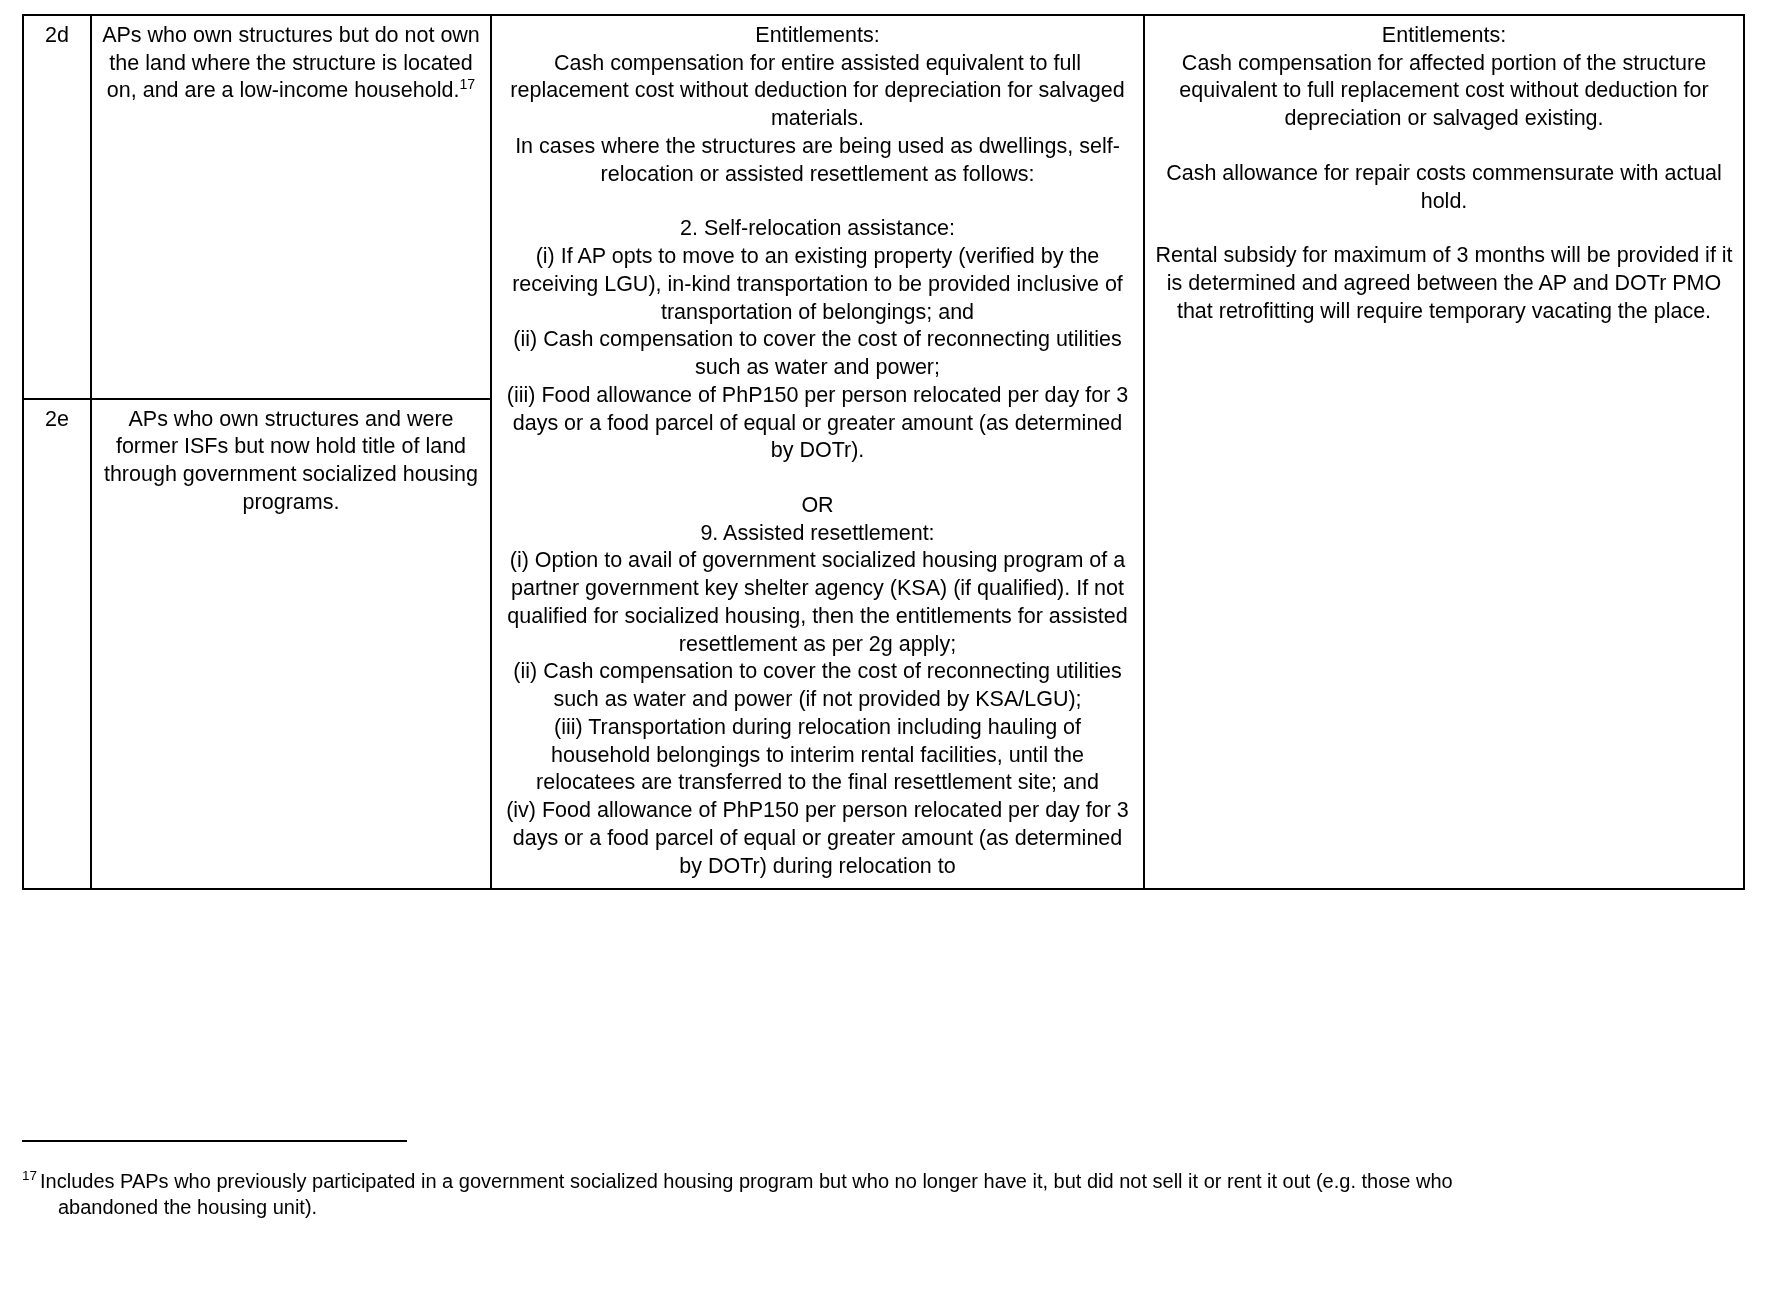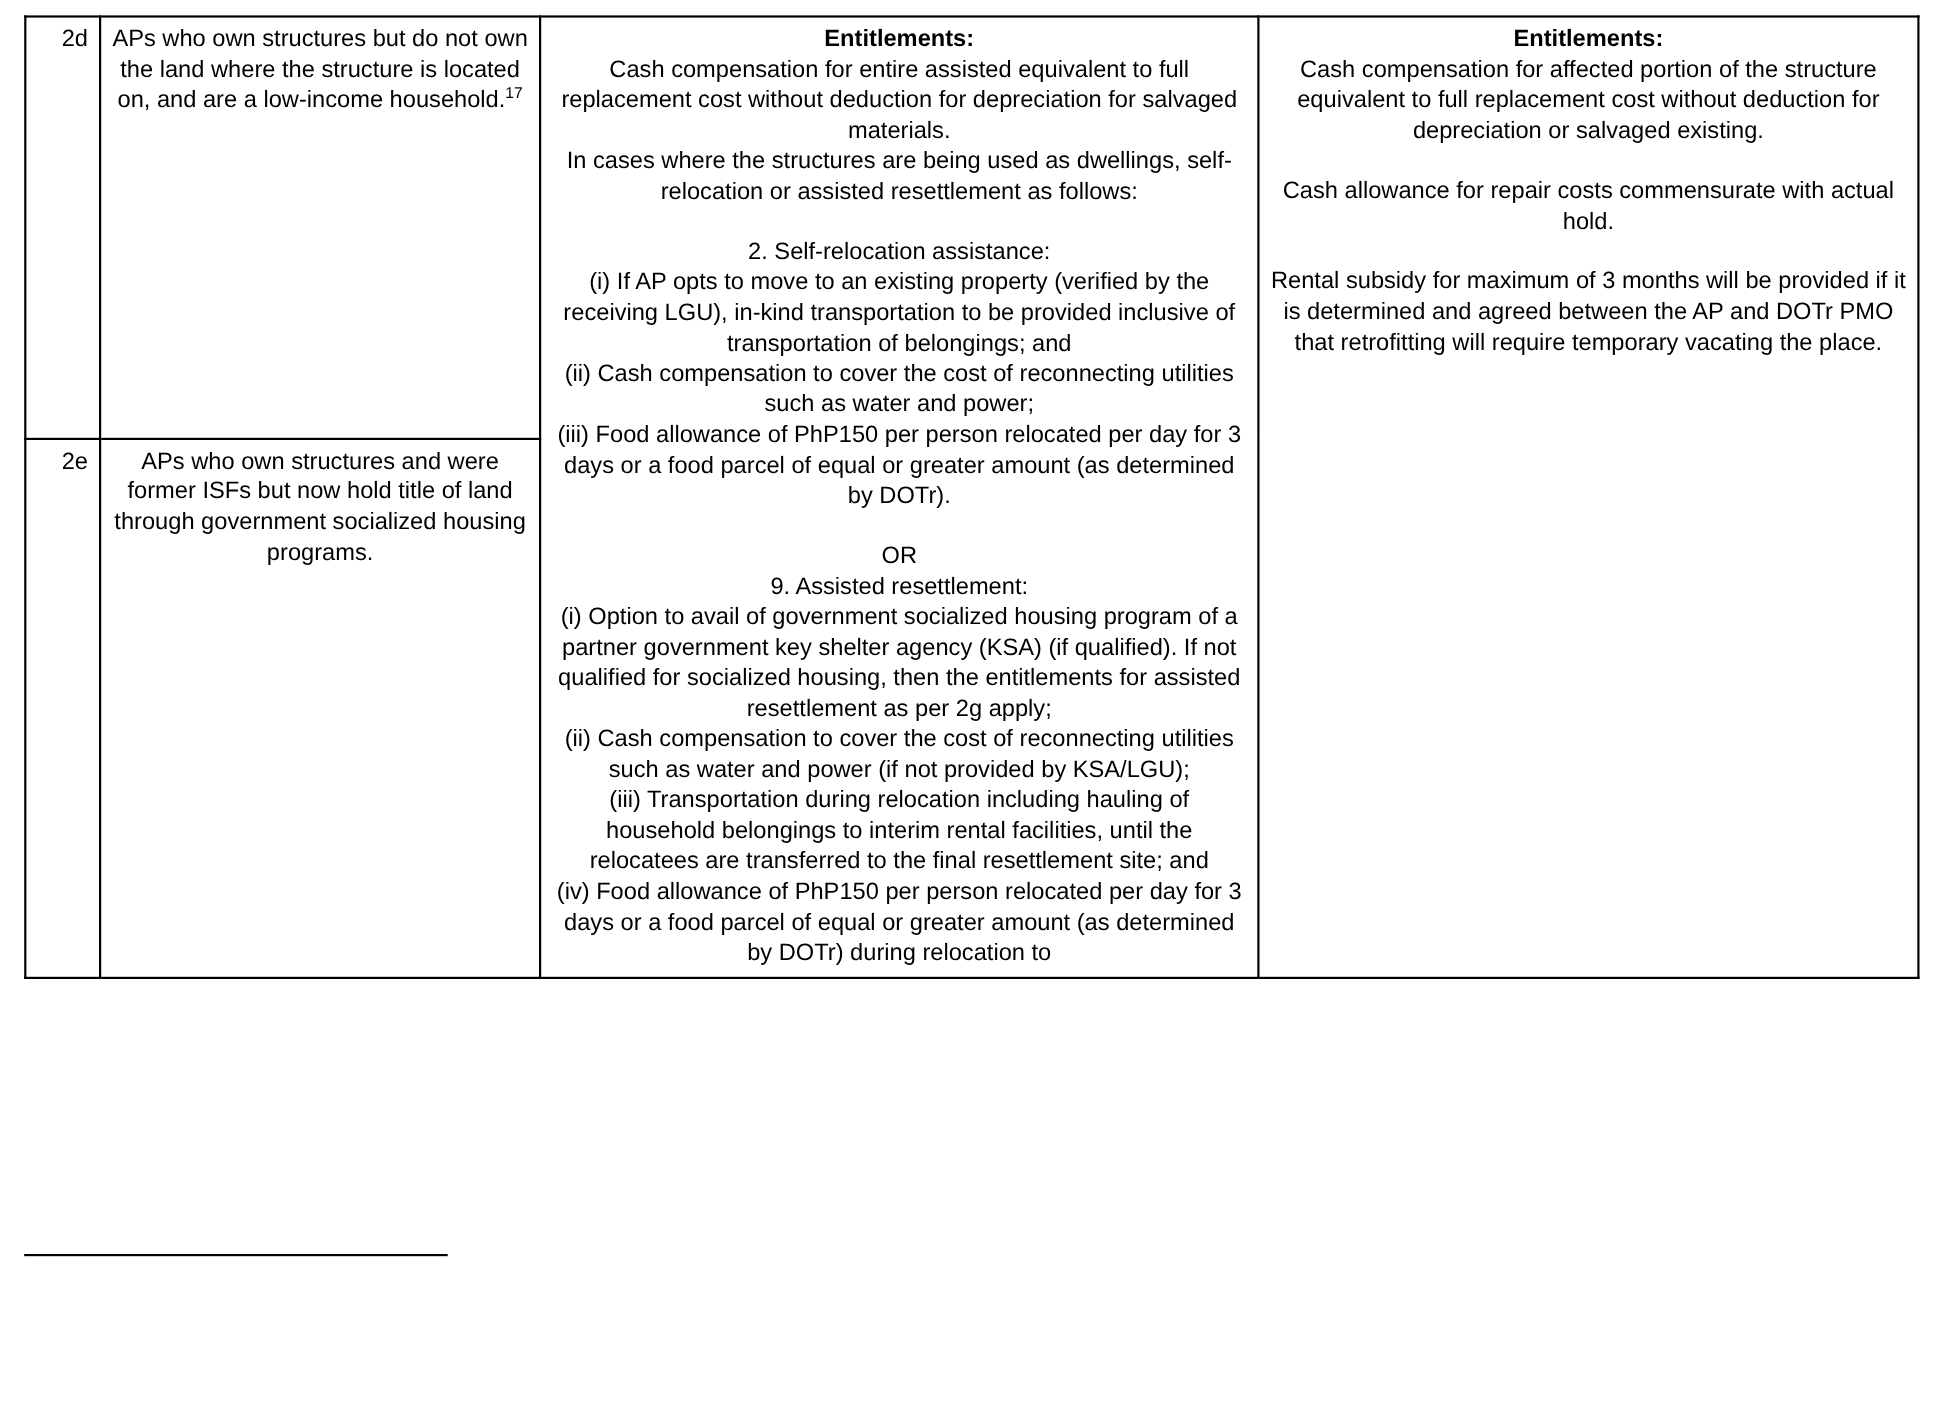--- a/index.html
+++ b/index.html
@@ -33,34 +33,34 @@
     padding: 6px 10px 8px 10px;
     font-size: 21.5px;
     line-height: 1.29;
   }
   col.c-id { width: 68px; }
   col.c-desc { width: 400px; }
   col.c-ent1 { width: 653px; }
   col.c-ent2 { width: 600px; }
 
   td.id-cell {
-    text-align: right;
+    text-align: center;
     padding-left: 11px;
   }
   td.desc-cell p,
   td.ent-cell p {
     margin: 0;
     text-align: center;
   }
   .justify {
     text-align: justify;
     text-justify: inter-word;
   }
   .bold {
-    font-weight: bold;
+    font-weight: normal;
   }
   .blank-line {
     display: block;
     height: 27px;
   }
   sup {
     font-size: 0.66em;
     vertical-align: super;
     line-height: 0;
   }
@@ -142,15 +142,19 @@
         <td class="id-cell">2e</td>
         <td class="desc-cell">
           <p>APs who own structures and were former ISFs but now hold title of land through government socialized housing programs.</p>
         </td>
       </tr>
     </tbody>
   </table>
 
   <div class="footnote-wrap">
     <div class="footnote-rule"></div>
+    <div class="footnote-text">
+      <span class="fn-marker">17</span><span>Includes PAPs who previously participated in a government socialized housing program but who no longer have it, but did not sell it or rent it out (e.g. those who</span>
+      <span class="footnote-cont">abandoned the housing unit).</span>
+    </div>
   </div>
 
 </div>
 
 </body></html>

